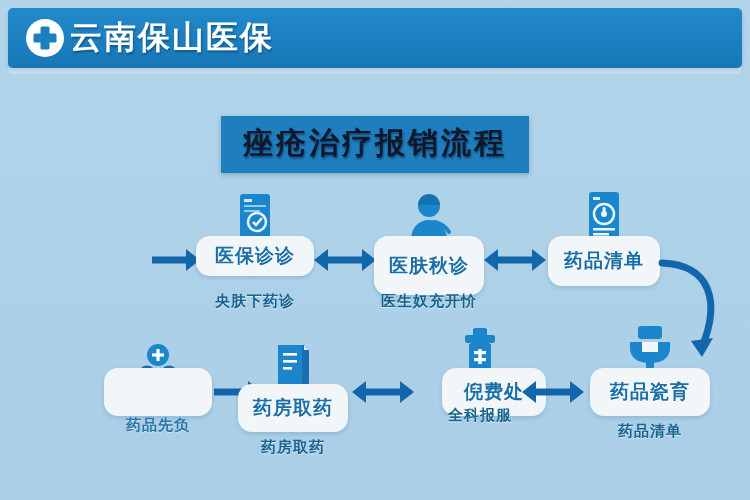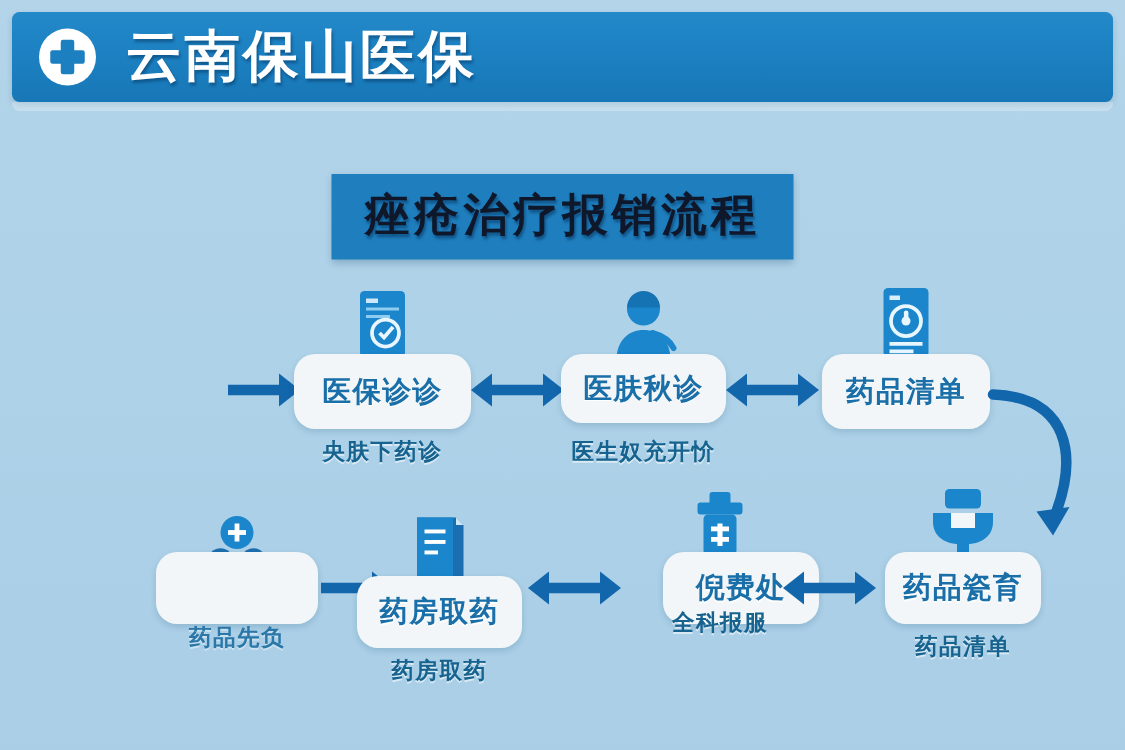--- a/index.html
+++ b/index.html
@@ -16,21 +16,21 @@
           background:linear-gradient(180deg,#2389c9 0%,#1b7fc0 55%,#1877b6 100%);
           border-radius:5px;display:flex;align-items:center;
           box-shadow:0 2px 4px rgba(0,60,110,.18);}
   #header:after{content:"";position:absolute;left:0;right:0;bottom:-6px;height:6px;
           background:rgba(255,255,255,.28);border-radius:0 0 5px 5px;}
   .cross-badge{position:relative;width:38px;height:38px;margin-left:18px;
           border-radius:50%;background:#ffffff;flex:0 0 auto;}
   .cross-badge i,.cross-badge u{position:absolute;background:#1b7fc0;display:block;border-radius:1.5px;}
   .cross-badge i{left:50%;top:50%;transform:translate(-50%,-50%);width:9px;height:23px;}
   .cross-badge u{left:50%;top:50%;transform:translate(-50%,-50%);width:23px;height:9px;}
-  #header-title{margin-left:20px;color:#ffffff;font-size:37px;font-weight:bold;
+  #header-title{margin-left:6px;color:#ffffff;font-size:32px;font-weight:bold;
           letter-spacing:2px;text-shadow:1px 2px 2px rgba(0,45,85,.45);
           font-family:Liberation Sans, sans-serif;}
 
   
   #title-banner{position:absolute;left:50%;top:116px;transform:translateX(-50%);
           background:#1f7fbe;padding:7px 22px 9px 22px;
           box-shadow:0 2px 5px rgba(0,50,95,.25);}
   #title-banner span{color:#0f172a;font-size:30px;font-weight:bold;letter-spacing:3px;
           text-shadow:1px 2px 2px rgba(0,40,80,.5);font-family:"DejaVu Sans",sans-serif;}
 
@@ -87,42 +87,42 @@
     <div class="node-icon" style="top:-44px;">
       <svg width="40" height="50" viewBox="0 0 40 50">
         <rect x="5" y="2" width="30" height="44" rx="3" fill="#1b86cc"></rect>
         <rect x="9" y="7" width="8" height="3" fill="#cfe8f7"></rect>
         <rect x="9" y="13" width="22" height="2" fill="#8ecdf0"></rect>
         <rect x="9" y="18" width="16" height="2" fill="#8ecdf0"></rect>
         <circle cx="22" cy="30" r="9" fill="none" stroke="#eaf6fd" stroke-width="2.5"></circle>
         <path d="M18 30 l3 3 l6 -7" stroke="#eaf6fd" stroke-width="2.5" fill="none"></path>
       </svg>
     </div>
-    <div class="chip" style="width:118px;height:50px;">
+    <div class="chip" style="width:118px;height:40px;">
       <span class="chip-label">医保诊诊</span>
     </div>
     <div class="caption" style="top:56px;">央肤下药诊</div>
   </div>
 
   <div class="arrow" style="left:314px;top:249px;width:62px;">
     <div class="bar"></div>
       <div class="headR"></div>
       <div class="headL"></div>
   </div>
 
   <div class="node" style="left:374px;top:236px;">
     <div class="node-icon" style="top:-44px;">
       <svg width="56" height="50" viewBox="0 0 56 50">
         <circle cx="28" cy="14" r="11" fill="#1b86cc"></circle>
         <path d="M28 2 a11 11 0 0 1 11 11 h-22 a11 11 0 0 1 11 -11z" fill="#1673b3"></path>
         <path d="M10 48 c0 -13 8 -20 18 -20 s18 7 18 20 z" fill="#1b86cc"></path>
         <path d="M34 30 c7 2 12 6 14 10" stroke="#1b86cc" stroke-width="4" fill="none" stroke-linecap="round"></path>
       </svg>
     </div>
-    <div class="chip" style="width:110px;height:46px;">
+    <div class="chip" style="width:110px;height:59px;">
       <span class="chip-label">医肤秋诊</span>
     </div>
     <div class="caption" style="top:56px;">医生奴充开忦</div>
   </div>
 
   <div class="arrow" style="left:484px;top:249px;width:62px;">
     <div class="bar"></div>
       <div class="headR"></div>
       <div class="headL"></div>
   </div>
@@ -224,19 +224,19 @@
   <div class="node" style="left:590px;top:368px;">
     <div class="node-icon" style="top:-44px;">
       <svg width="56" height="50" viewBox="0 0 56 50">
         <rect x="16" y="2" width="24" height="13" rx="3" fill="#1b86cc"></rect>
         <path d="M8 18 h40 v6 c0 9 -7 15 -20 15 s-20 -6 -20 -15 z" fill="#1b86cc"></path>
         <rect x="20" y="18" width="16" height="10" fill="#f2f6f8"></rect>
         <rect x="24" y="38" width="8" height="8" fill="#1b86cc"></rect>
         <rect x="14" y="44" width="28" height="5" rx="2.5" fill="#1b86cc"></rect>
       </svg>
     </div>
-    <div class="chip" style="width:104px;height:48px;">
+    <div class="chip" style="width:120px;height:48px;">
       <span class="chip-label">药品瓷育</span>
     </div>
     <div class="caption" style="top:54px;">药品清单</div>
   </div>
 
 </div>
 
 </body></html>

